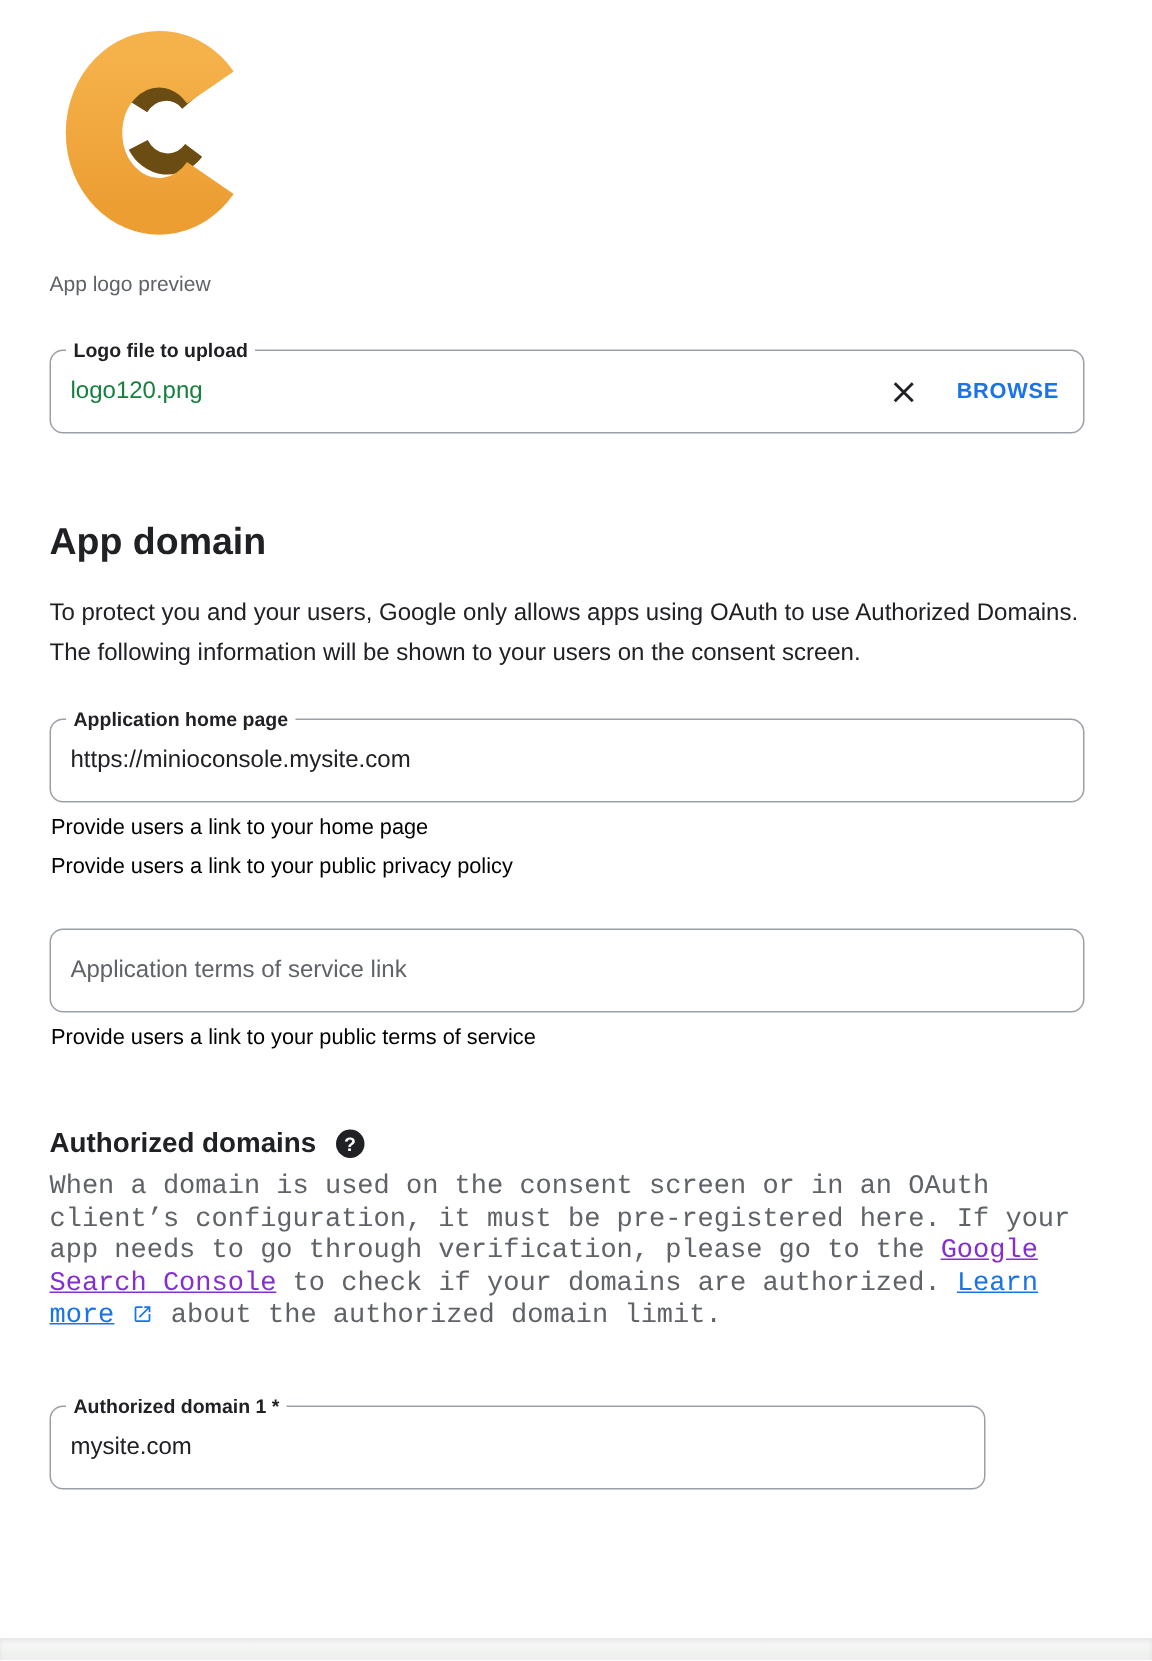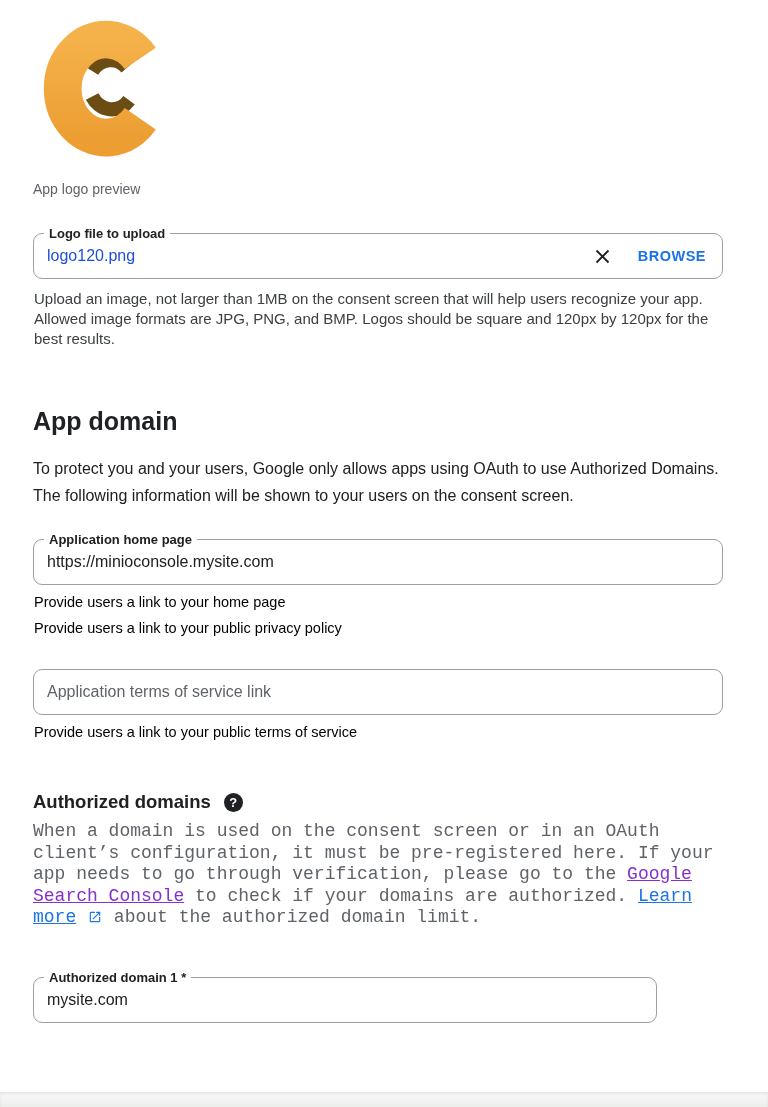--- a/index.html
+++ b/index.html
@@ -6,26 +6,26 @@
   html,body { background:#fff; }
   body { font-family:"Liberation Sans","DejaVu Sans",sans-serif; color:#202124; }
   .page { position:relative; width:768px; height:1107px; background:#fff; overflow:hidden; }
   .content { padding:13px 45px 0 33px; }
 
   
   .logo-preview { margin-left:9px; width:132px; height:152px; }
   .logo-caption { margin-top:16px; font-size:14px; color:#5f6368; }
 
   
-  .field { position:relative; width:690px; height:46px; border:1px solid #9aa0a6;
+  .field { position:relative; width:690px; height:56px; border:1px solid #9aa0a6;
            border-radius:9px; display:flex; align-items:center; padding:0 16px 0 13px;
            background:#fff; }
   .field-label { position:absolute; top:-8px; left:10px; background:#fff; padding:0 5px;
                  font-size:13px; font-weight:700; color:#202124; line-height:15px; }
-  .field-value { flex:1; font-size:16px; color:#1d4ed8; }
+  .field-value { flex:1; font-size:16px; color:#15803d; }
   .field-input { flex:1; border:none; outline:none; background:transparent; padding:0;
                  font-family:inherit; font-size:16px; color:#202124; }
   .field-input::placeholder { color:#5f6368; opacity:1; }
 
   .clear-btn { display:flex; align-items:center; margin-right:26px; cursor:pointer; }
   .browse-btn { background:none; border:none; cursor:pointer; padding:0;
                 font-family:inherit; font-size:14.5px; font-weight:600;
                 letter-spacing:0.5px; color:#1a73e8; }
 
   .helper { margin:8px 0 0 1px; font-size:14.5px; line-height:18px; color:#000000; }
@@ -82,21 +82,20 @@
     <div class="field mt-logo-field">
       <span class="field-label">Logo file to upload</span>
       <span class="field-value">logo120.png</span>
       <span class="clear-btn">
         <svg width="19" height="19" viewBox="0 0 19 19">
             <path d="M3.5 3.5 L15.5 15.5 M15.5 3.5 L3.5 15.5" stroke="#202124" stroke-width="1.9" fill="none"></path>
           </svg>
       </span>
       <button class="browse-btn">BROWSE</button>
     </div>
-    <p class="helper dark">Upload an image, not larger than 1MB on the consent screen that will help users recognize your app. Allowed image formats are JPG, PNG, and BMP. Logos should be square and 120px by 120px for the best results.</p>
 
     <h1>App domain</h1>
     <p class="body-text">To protect you and your users, Google only allows apps using OAuth to use Authorized Domains. The following information will be shown to your users on the consent screen.</p>
 
     <div class="field mt-field-1">
       <span class="field-label">Application home page</span>
       <input class="field-input" value="https://minioconsole.mysite.com" style="">
     </div>
     <p class="helper">Provide users a link to your home page</p>
 

